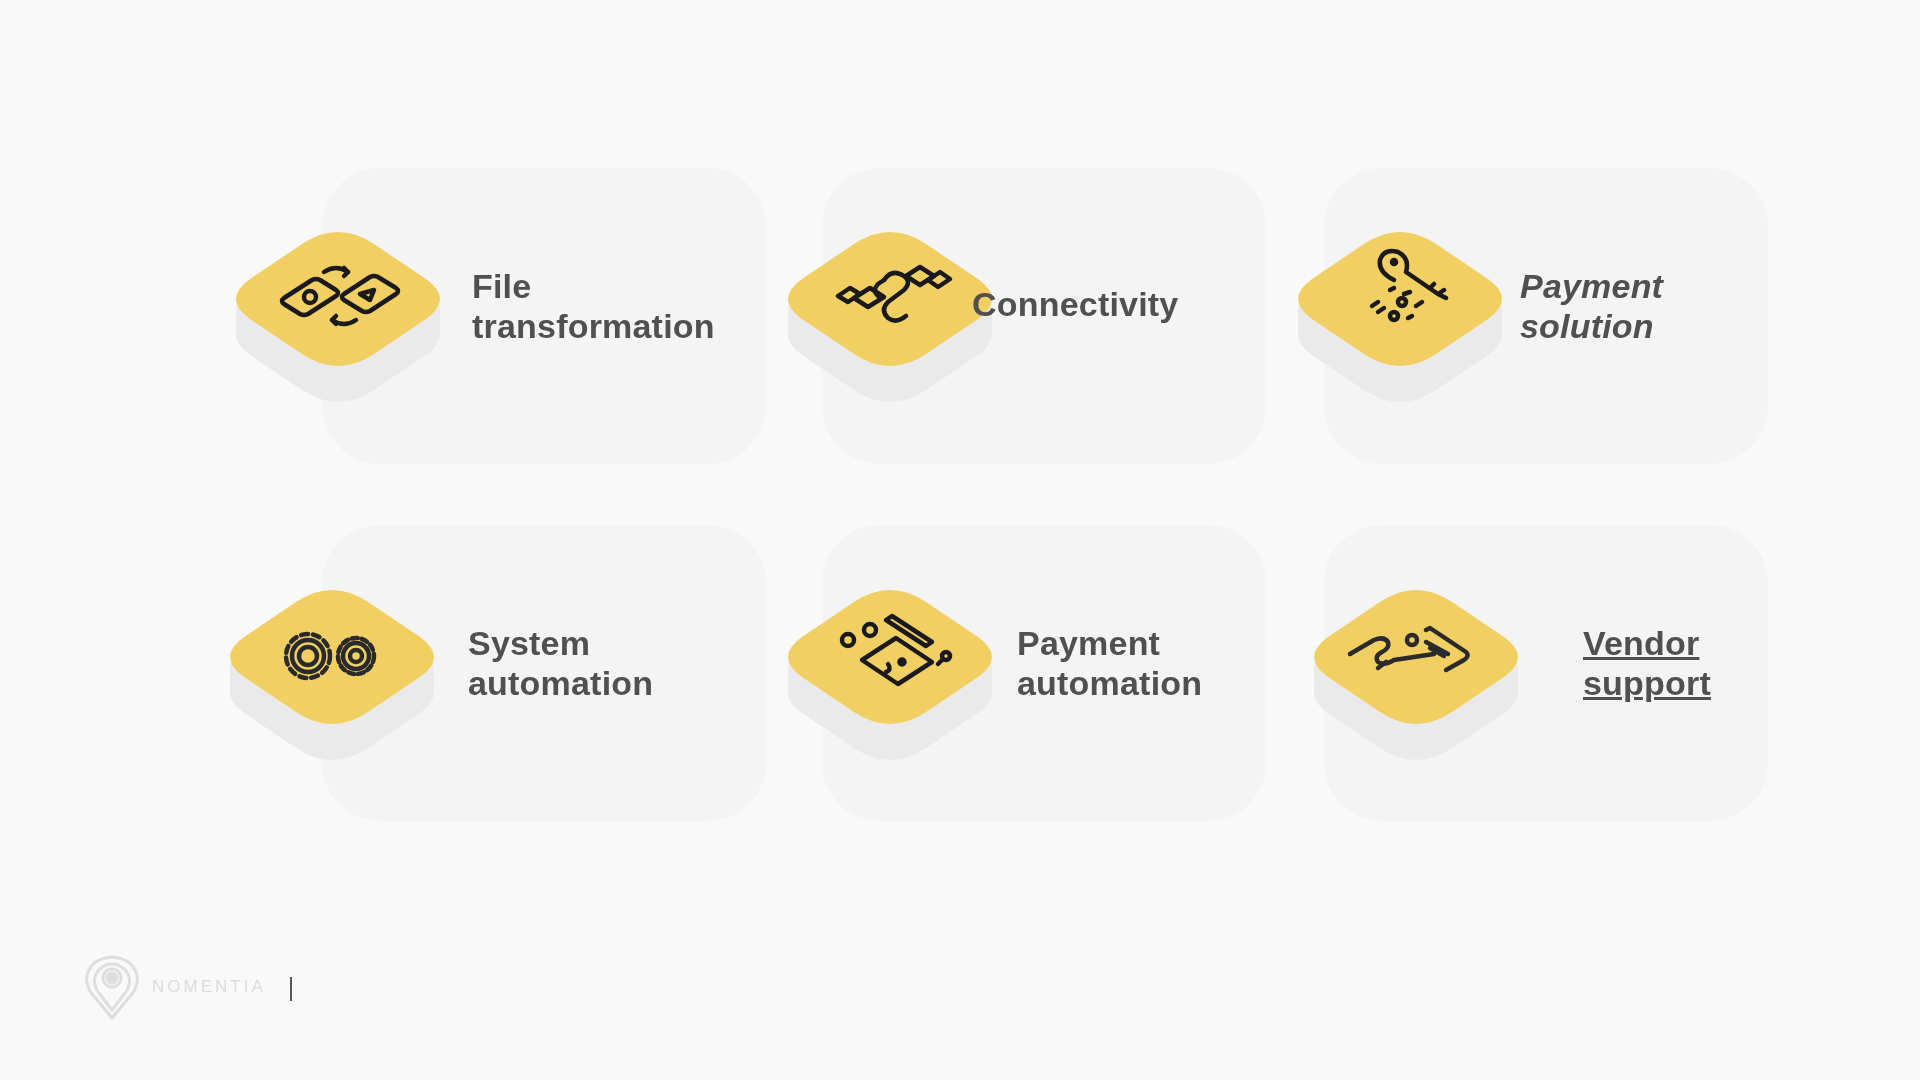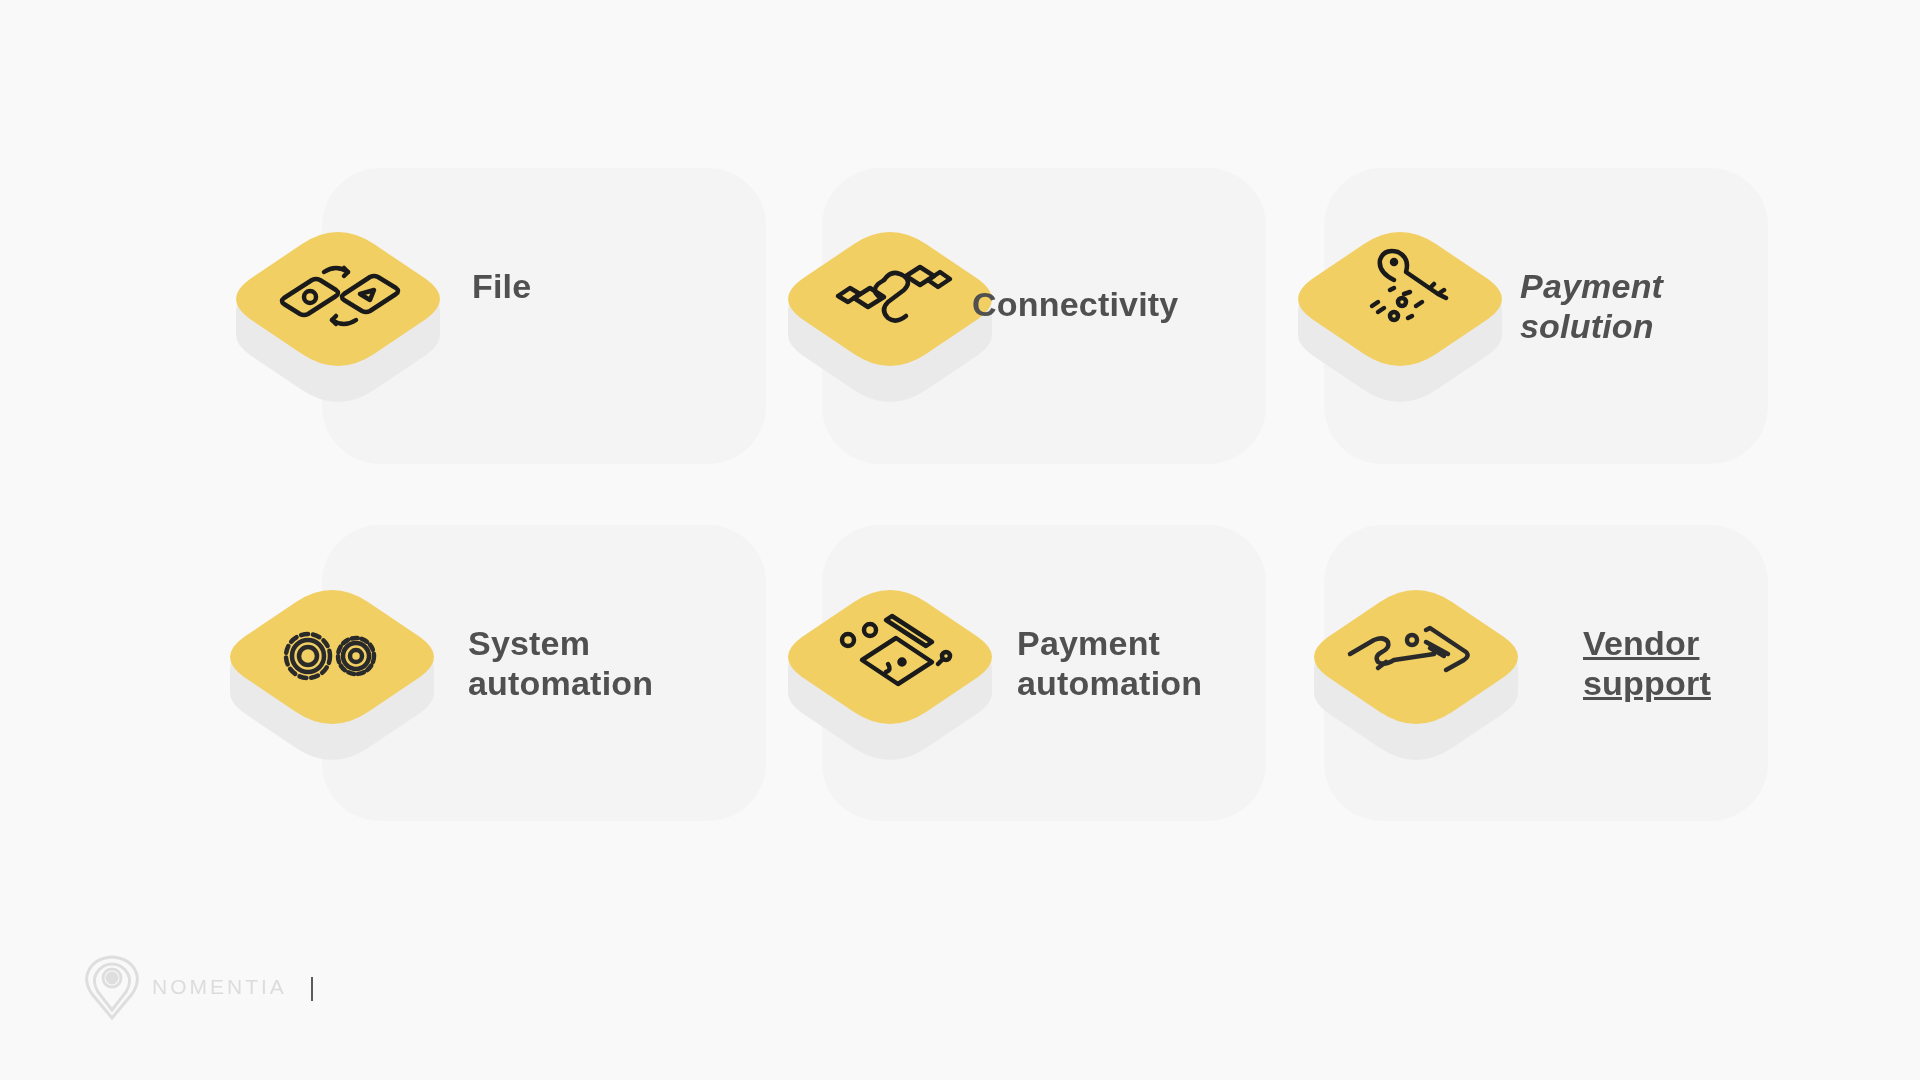--- a/index.html
+++ b/index.html
@@ -16,21 +16,21 @@
       position:absolute; width:204px; height:170px;
     }
     .tile svg.base { position:absolute; left:0; top:0; }
     .tile svg.glyph { position:absolute; }
     .label {
       position:absolute; color:#505050; font-weight:700;
       font-size:34px; line-height:40px; letter-spacing:0.2px;
     }
     .label span { display:block; }
     .footer { position:absolute; left:84px; top:955px; height:64px; display:flex; align-items:center; }
-    .brand { color:#dcdcdc; font-size:21px; letter-spacing:3px; margin-left:12px; font-weight:400; }
+    .brand { color:#dcdcdc; font-size:17px; letter-spacing:3px; margin-left:12px; font-weight:400; }
     .sep { color:#5a5a5a; font-size:25px; margin:0 14px 0 22px; }
     .subtitle { color:#4a4a4a; font-size:25px; }
   </style>
 </head>
 <body>
 
 <svg width="0" height="0" style="position:absolute">
   <defs>
     <symbol id="tilebase" viewBox="0 0 204 170">
       <path d="M102 33 Q120 33 138 45 L190 80 Q204 90 204 100 L204 125 Q204 135 190 145 L138 180 Q120 192 102 192 Q84 192 66 180 L14 145 Q0 135 0 125 L0 100 Q0 90 14 80 L66 45 Q84 33 102 33 Z" fill="#eaeaea" transform="translate(0,-22)"></path>
@@ -131,20 +131,21 @@
     <path d="M36 64 L60 50 Q70 46 74 52 Q76 58 68 62 Q60 66 64 72 Q70 76 80 70 L120 64"></path>
     <path d="M64 78 L72 72"></path>
     <circle cx="98" cy="50" r="5"></circle>
     <path d="M112 40 L116 38 L152 62 Q156 66 150 70 L132 80"></path>
     <path d="M112 52 L134 64 M116 58 L130 66"></path>
   </svg>
 </div>
 
 <div class="label" style="left:456px; top:266px;margin-left:16px;">
   <span>File</span>
+  <span>transformation</span>
 </div>
 <div class="label" style="left:972px; top:284px;">
   <span>Connectivity</span>
 </div>
 <div class="label" style="left:1520px; top:266px;font-style:italic;">
   <span>Payment</span>
   <span>solution</span>
 </div>
 <div class="label" style="left:468px; top:623px;">
   <span>System</span>

